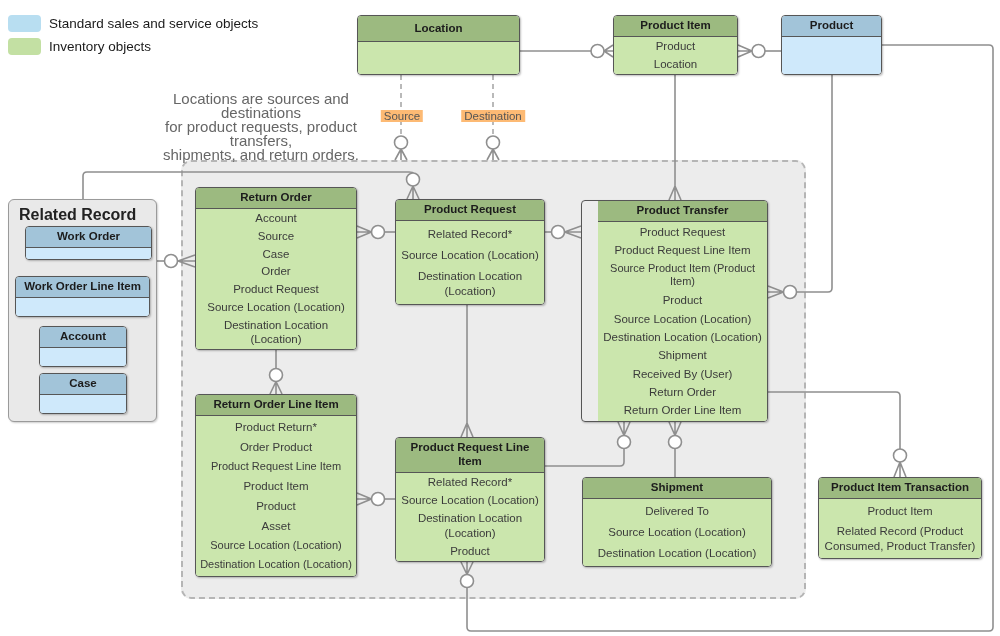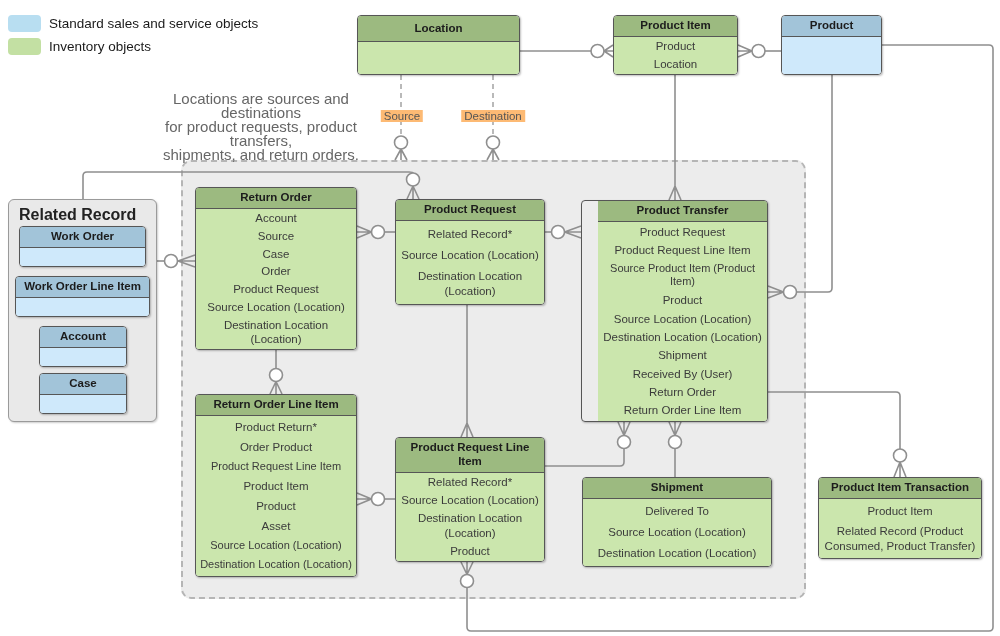--- a/index.html
+++ b/index.html
@@ -185,21 +185,21 @@
     </div>
   </div>
 
   <div class="box blue" style="left:781px;top:8px;width:101px;height:60px;">
     <div class="hd">Product</div>
     <div class="bd"></div>
   </div>
 
   <div class="rr-panel">
     <div class="rr-title">Related Record</div>
-    <div class="box blue sm" style="left:10px;top:26px;width:127px;height:41px;">
+    <div class="box blue sm" style="left:16px;top:26px;width:127px;height:34px;">
       <div class="hd">Work Order</div>
       <div class="bd"></div>
     </div>
     <div class="box blue sm" style="left:6px;top:76px;width:135px;height:41px;">
       <div class="hd">Work Order Line Item</div>
       <div class="bd"></div>
     </div>
     <div class="box blue sm" style="left:30px;top:126px;width:88px;height:41px;">
       <div class="hd">Account</div>
       <div class="bd"></div>

